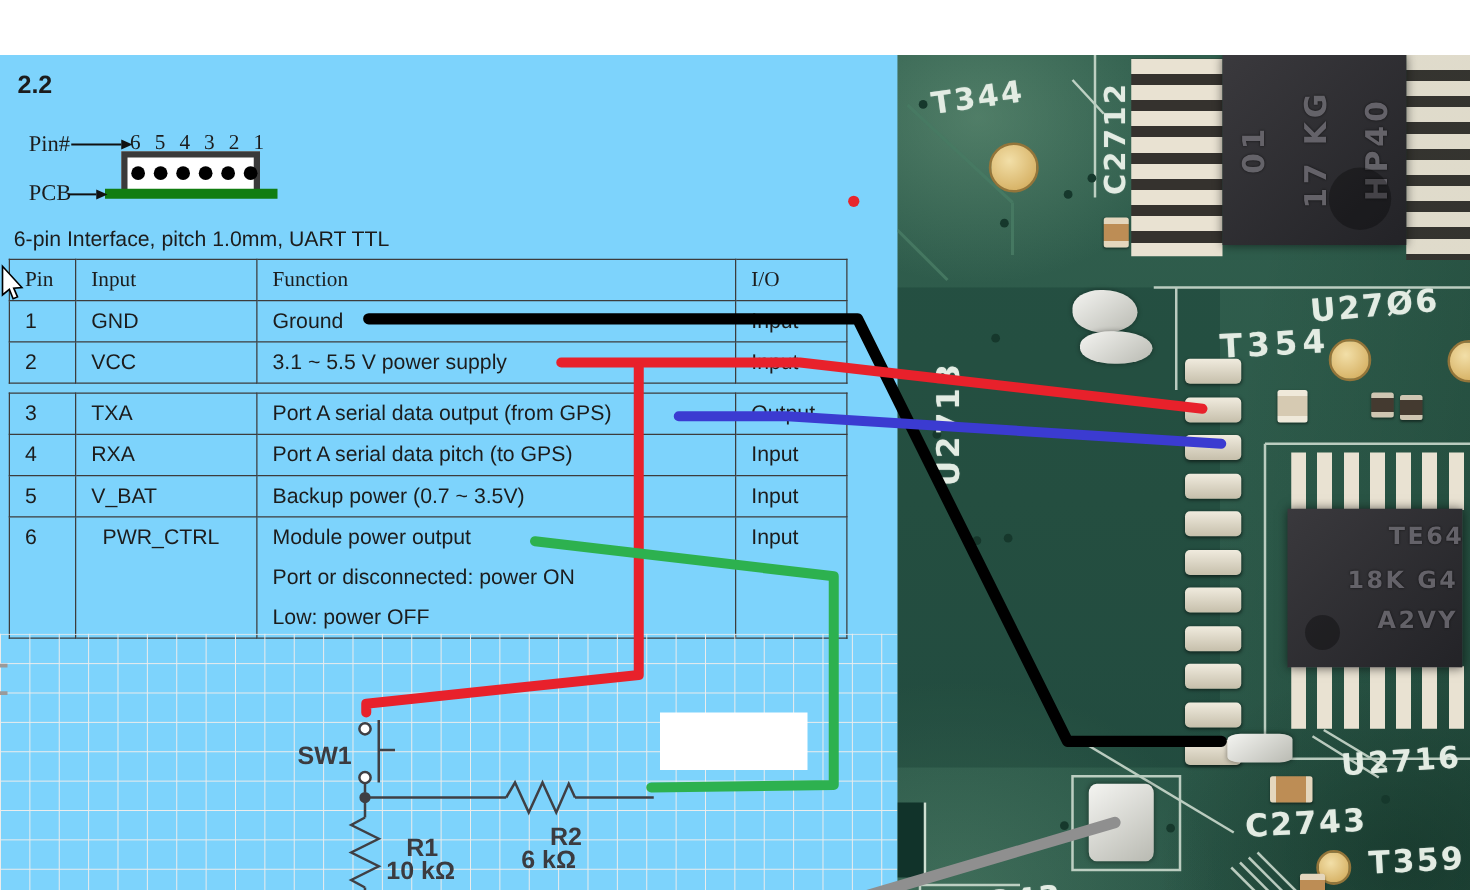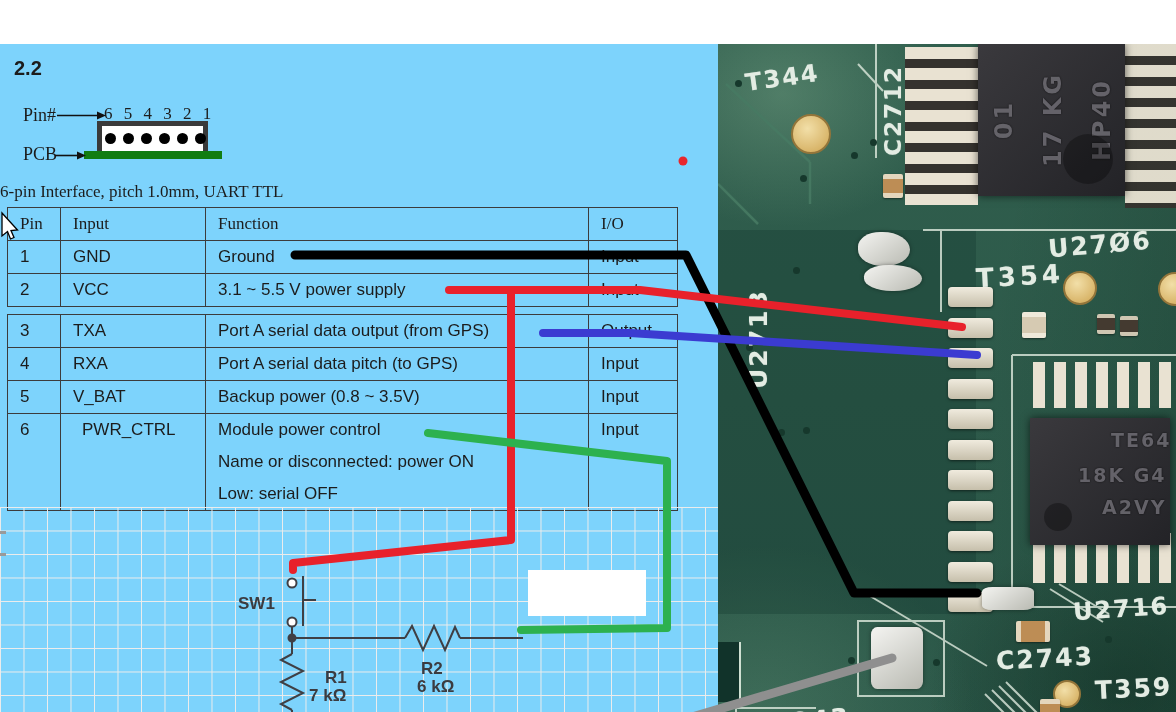--- a/index.html
+++ b/index.html
@@ -1,41 +1,41 @@
 <!DOCTYPE html>
 <html><head>
 <meta charset="utf-8">
 <style>
   html,body{margin:0;padding:0;background:#fff;}
   #stage{position:relative;width:1176px;height:712px;overflow:hidden;background:#7dd3fc;
          font-family:"Liberation Sans",sans-serif;color:#1c1c1c;margin-top:44px;}
   .abs{position:absolute;}
   
   #heading{left:14px;top:13px;font-size:20px;font-weight:bold;display:flex;gap:26px;}
-  #subtitle{left:0;top:138px;font-size:17px;font-family:Liberation Serif, serif;}
+  #subtitle{left:11px;top:138px;font-size:17px;}
   .serif{font-family:"Liberation Serif",serif;}
   #pin-label{left:23px;top:61px;font-size:18px;}
   #pcb-label{left:23px;top:100px;font-size:18px;}
   #pin-numbers{left:104px;top:60px;font-size:17px;letter-spacing:3.5px;white-space:pre;}
   #conn-frame{left:97px;top:77px;width:111px;height:36px;border:5px solid #3a3a3a;box-sizing:border-box;background:#fff;}
   .conn-dot{width:11px;height:11px;border-radius:50%;background:#000;top:89px;}
   #pcb-bar{left:84px;top:107px;width:138px;height:8px;background:#117d11;}
   table{border-collapse:collapse;table-layout:fixed;width:670px;font-size:17px;}
   td,th{border:1px solid #3c3c3c;padding:0 0 0 12px;text-align:left;font-weight:normal;
         vertical-align:top;line-height:32px;white-space:nowrap;overflow:hidden;}
   #tbl1{left:7px;top:163px;} #tbl2{left:7px;top:270px;}
   th{height:32px;font-family:Liberation Serif, serif;} .fn-line{line-height:32px;}
   td.indent{padding-left:21px;}
   #grid{left:0;top:463px;width:718px;height:249px;
         background-image:linear-gradient(#ececec 1px,transparent 1px),
                          linear-gradient(90deg,#ececec 1px,transparent 1px);
         background-size:23.5px 23.5px;}
   #grid-patch{left:528px;top:526px;width:118px;height:46px;background:#fff;}
   .edge-tick{left:0;width:6px;height:3px;background:#9a9a9a;}
-  .sch-label{font-size:17px;font-weight:bold;color:#3b3b40;}
+  .sch-label{font-size:20px;font-weight:bold;color:#3b3b40;}
   
   #photo{left:718px;top:0;width:458px;height:712px;overflow:hidden;
      background:
       radial-gradient(240px 190px at 14% 7%, rgba(125,170,140,.42), rgba(125,170,140,0) 70%),
       radial-gradient(300px 240px at 10% 94%, rgba(110,160,130,.30), rgba(110,160,130,0) 70%),
       radial-gradient(280px 220px at 88% 90%, rgba(0,18,10,.28), rgba(0,18,10,0) 70%),
       linear-gradient(100deg, rgba(0,0,0,0) 55%, rgba(0,25,15,.22)),
       linear-gradient(#305e4d,#2a5647);}
   .silk{position:absolute;color:#e3ece3;font-family:"DejaVu Sans",sans-serif;font-weight:bold;
         letter-spacing:2px;white-space:nowrap;text-shadow:0 0 1px rgba(255,255,255,.4);}
@@ -137,46 +137,46 @@
           <td>RXA</td>
           <td>
             <div class="fn-line">Port A serial data pitch (to GPS)</div>
           </td>
           <td>Input</td>
         </tr>
         <tr>
           <td>5</td>
           <td>V_BAT</td>
           <td>
-            <div class="fn-line">Backup power (0.8 ~ 3.5V)</div>
+            <div class="fn-line">Backup power (0.7 ~ 3.5V)</div>
           </td>
           <td>Input</td>
         </tr>
         <tr>
           <td>6</td>
           <td class="indent">PWR_CTRL</td>
           <td>
-            <div class="fn-line">Module power control</div>
-            <div class="fn-line">Name or disconnected: power ON</div>
-            <div class="fn-line">Low: serial OFF</div>
+            <div class="fn-line">Module power output</div>
+            <div class="fn-line">Port or disconnected: power ON</div>
+            <div class="fn-line">Low: power OFF</div>
           </td>
           <td>Input</td>
         </tr>
       </tbody>
   </table>
 
   <div class="abs" id="grid"></div>
   <div class="abs" id="grid-patch"></div>
   <div class="abs edge-tick" style="top:487px"></div>
   <div class="abs edge-tick" style="top:509px"></div>
 
   <div class="abs sch-label" style="left:238px;top:550px">SW1</div>
   <div class="abs sch-label" style="left:325px;top:624px">R1</div>
-  <div class="abs sch-label" style="left:309px;top:642px">7 kΩ</div>
-  <div class="abs sch-label" style="left:421px;top:615px">R2</div>
+  <div class="abs sch-label" style="left:309px;top:642px">10 kΩ</div>
+  <div class="abs sch-label" style="left:440px;top:615px">R2</div>
   <div class="abs sch-label" style="left:417px;top:633px">6 kΩ</div>
 
   <div class="abs" id="photo">
 
     <div class="abs" style="left:0;top:186px;width:258px;height:384px;background:rgba(6,35,30,.22)"></div>
     <div class="abs" style="left:0;top:598px;width:21px;height:60px;background:#11332a;border-right:2px solid #cfe0d2"></div>
 
     <svg class="abs" width="458" height="712" viewBox="0 0 458 712">
       <g stroke="#dbe7db" stroke-width="2" fill="none" opacity="0.82">
         <path d="M205,186 H458"></path>
@@ -211,21 +211,21 @@
            display:flex;align-items:center;justify-content:space-around;flex-direction:column;font-size:24px;letter-spacing:3px;">
         <span>01</span>
         <span>17 KG</span>
         <span>HP40</span>
       </div>
       <div class="abs" style="left:85px;top:90px;width:50px;height:50px;border-radius:50%;background:rgba(0,0,0,.30)"></div>
     </div>
 
     <div class="pinband-v" style="left:315px;top:318px;width:143px;height:46px"></div>
     <div class="pinband-v" style="left:315px;top:489px;width:143px;height:50px"></div>
-    <div class="chip" style="left:312px;top:374px;width:140px;height:127px">
+    <div class="chip" style="left:312px;top:363px;width:140px;height:127px">
       <span class="abs chip-text" style="left:81px;top:11px;font-size:19px;letter-spacing:2px">TE64</span>
       <span class="abs chip-text" style="left:48px;top:46px;font-size:19px;letter-spacing:2px">18K G4</span>
       <span class="abs chip-text" style="left:72px;top:78px;font-size:19px;letter-spacing:2px">A2VY</span>
       <div class="abs" style="left:14px;top:85px;width:28px;height:28px;border-radius:50%;background:rgba(0,0,0,.32)"></div>
     </div>
 
     <div id="pad-col">
         <div class="pad" style="left: 230px; top: 243px;"></div>
         <div class="pad" style="left: 230px; top: 273.5px;"></div>
         <div class="pad" style="left: 230px; top: 304px;"></div>

